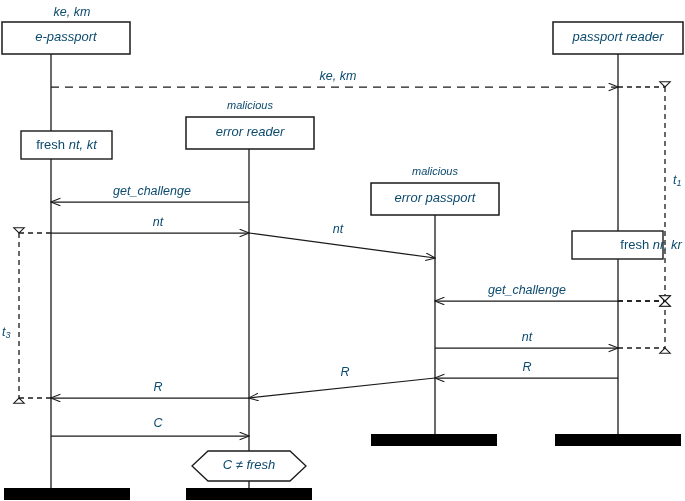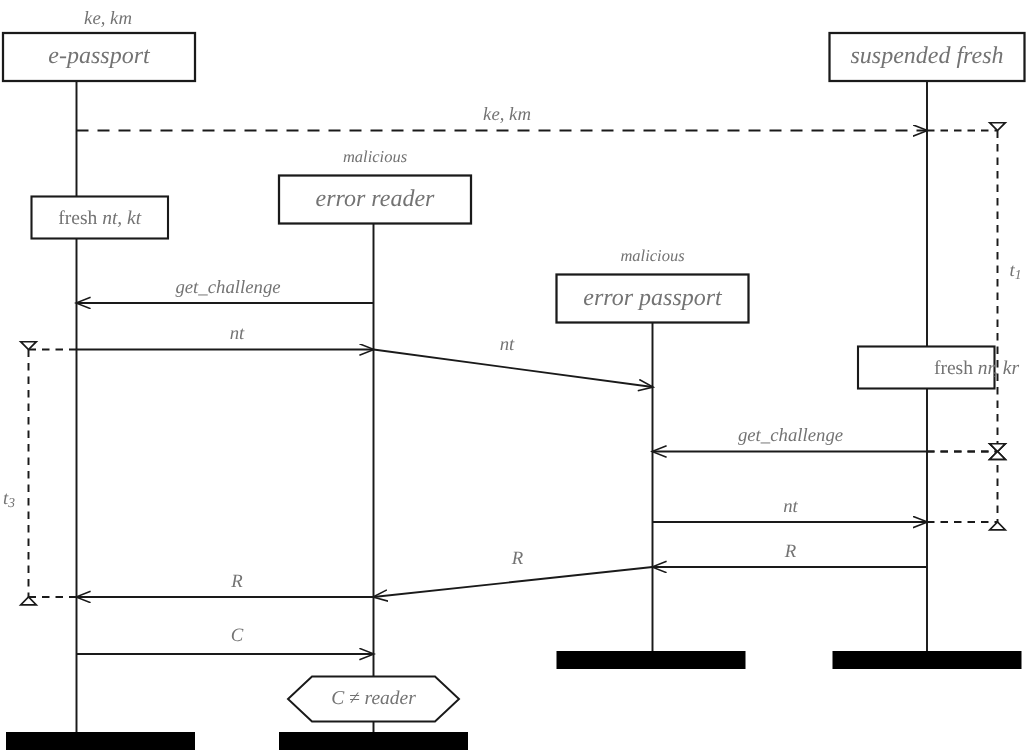--- a/index.html
+++ b/index.html
@@ -4,30 +4,30 @@
 <style>
   html,body{margin:0;padding:0;background:#ffffff;}
   body{
     font-family:"DejaVu Serif", serif;
     width:685px;height:501px;position:relative;overflow:hidden;
     color:#1a1a1a;
   }
   #diagram{position:absolute;left:0;top:0;width:685px;height:501px;}
   .lbl{
     position:absolute;
-    font-family:Liberation Serif, serif;
+    font-family:Liberation Sans, sans-serif;
     font-style:italic;
     font-size:12.5px;
-    color:#737373;
+    color:#0c4a6e;
     white-space:nowrap;
     line-height:1;
   }
   .lbl.ctr{transform:translateX(-50%);}
   .actor-name{
-    font-size:16px;font-style:italic;
+    font-size:13px;font-style:italic;
   }
   .stereo{
     font-size:11px;font-style:italic;
   }
   .tlabel{font-size:12.5px;font-style:italic;}
   .sub{font-size:9px;vertical-align:-0.22em;font-style:italic;}
   .boxlbl{font-size:13px;}
   .mixed .rm{font-style:normal;}
   .mixed .it{font-style:italic;}
 </style>
@@ -93,32 +93,32 @@
         <rect x="371" y="434" width="126" height="12" fill="#000000"></rect>
         <rect x="555" y="434" width="126" height="12" fill="#000000"></rect>
       </g>
   </svg>
   <div id="layer-labels" style="position:absolute;left:0;top:0;width:685px;height:501px;">
       <div class="lbl actor-name ctr" style="left: 66px; top: 30px;">e-passport</div>
       <div class="lbl actor-name ctr" style="left: 250px; top: 125px;">error reader</div>
       <div class="lbl stereo ctr" style="left: 250px; top: 100px;">malicious</div>
       <div class="lbl actor-name ctr" style="left: 435px; top: 191px;">error passport</div>
       <div class="lbl stereo ctr" style="left: 435px; top: 166px;">malicious</div>
-      <div class="lbl actor-name ctr" style="left: 618px; top: 30px;">suspended fresh</div>
+      <div class="lbl actor-name ctr" style="left: 618px; top: 30px;">passport reader</div>
       <div class="lbl tlabel" style="left: 673px; top: 174px;">t<span class="sub">1</span></div>
       <div class="lbl tlabel" style="left: 685px; top: 320px;">t<span class="sub">2</span></div>
       <div class="lbl tlabel" style="left: 2px; top: 326px;">t<span class="sub">3</span></div>
       <div class="lbl ctr" style="left: 338px; top: 70px;">ke, km</div>
       <div class="lbl ctr" style="left: 72px; top: 6px;">ke, km</div>
       <div class="lbl ctr" style="left: 152px; top: 185px;">get_challenge</div>
       <div class="lbl ctr" style="left: 158px; top: 216px;">nt</div>
       <div class="lbl ctr" style="left: 338px; top: 223px;">nt</div>
       <div class="lbl ctr" style="left: 527px; top: 284px;">get_challenge</div>
       <div class="lbl ctr" style="left: 527px; top: 331px;">nt</div>
       <div class="lbl ctr" style="left: 527px; top: 361px;">R</div>
       <div class="lbl ctr" style="left: 345px; top: 366px;">R</div>
       <div class="lbl ctr" style="left: 158px; top: 381px;">R</div>
       <div class="lbl ctr" style="left: 158px; top: 417px;">C</div>
       <div class="lbl boxlbl mixed ctr" style="left: 66.5px; top: 138px;"><span class="rm">fresh</span> <span class="it">nt, kt</span></div>
       <div class="lbl boxlbl mixed ctr" style="left: 651px; top: 238px;"><span class="rm">fresh</span> <span class="it">nr, kr</span></div>
-      <div class="lbl boxlbl ctr" style="left: 249px; top: 458px;">C ≠ reader</div>
+      <div class="lbl boxlbl ctr" style="left: 249px; top: 458px;">C ≠ fresh</div>
     </div>
 </div>
 
 </body></html>

